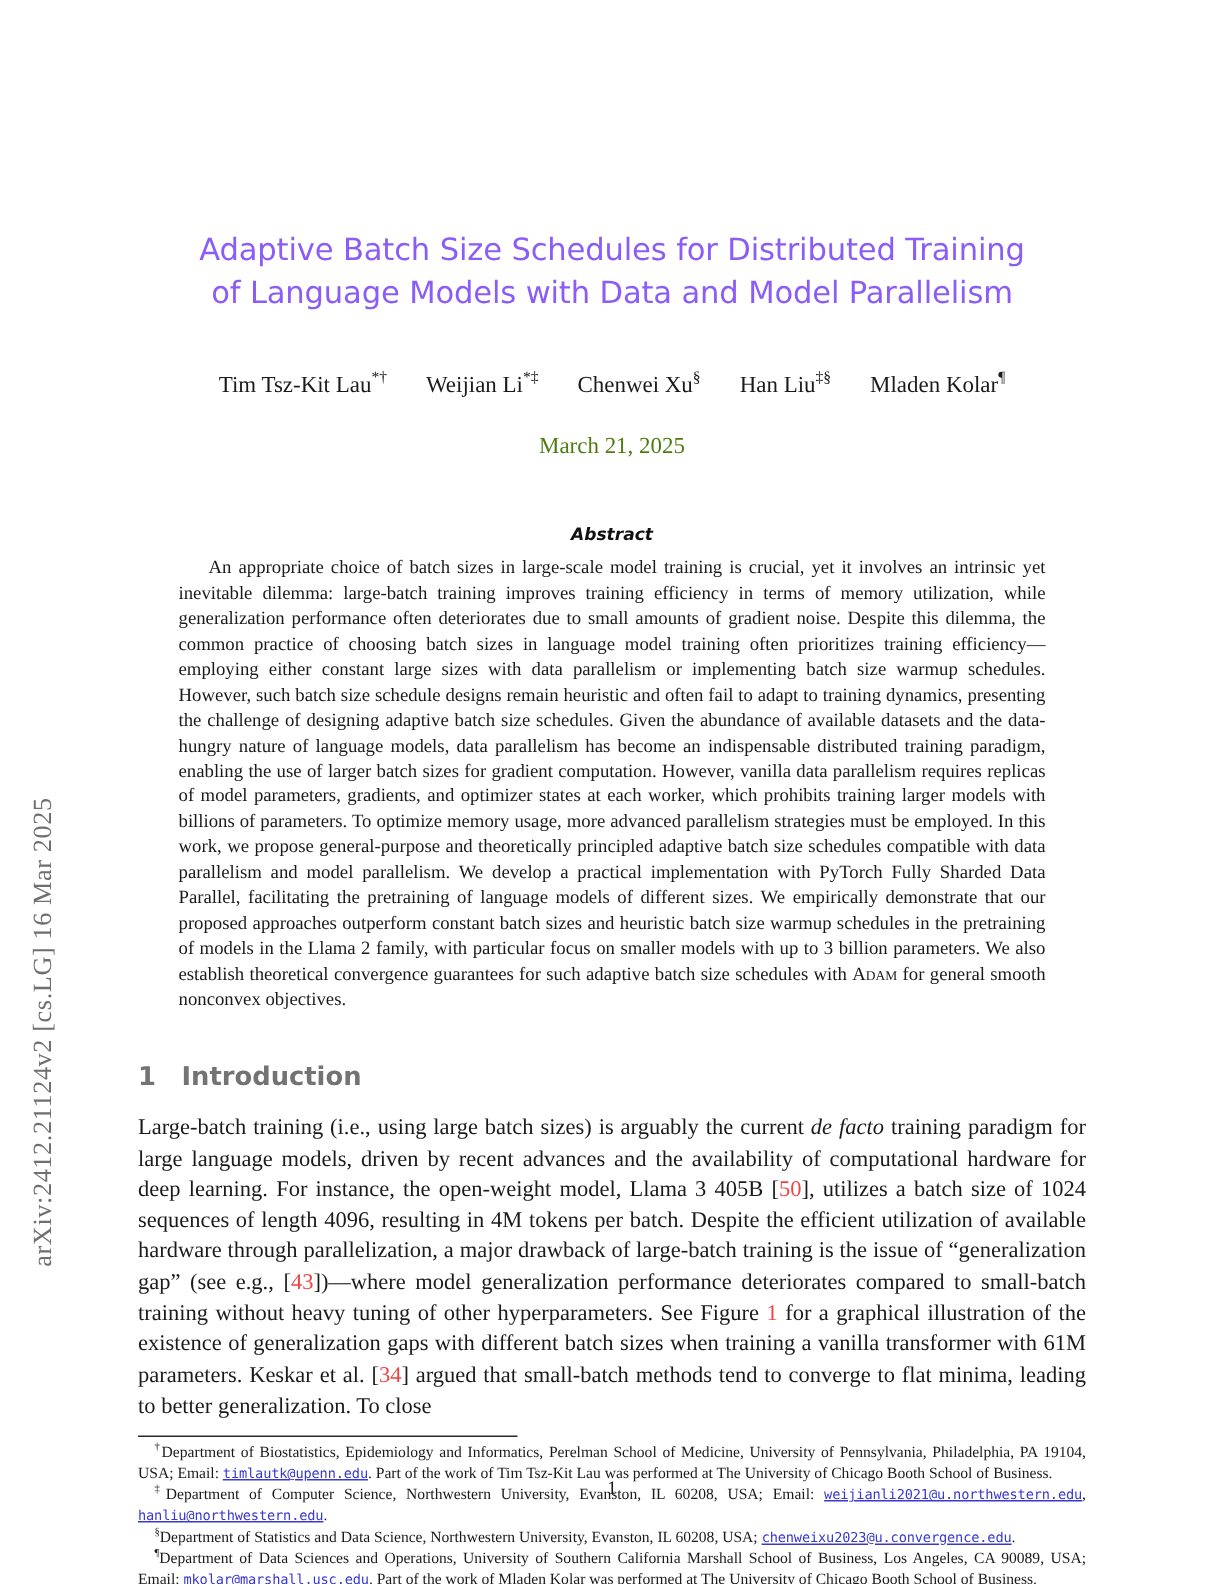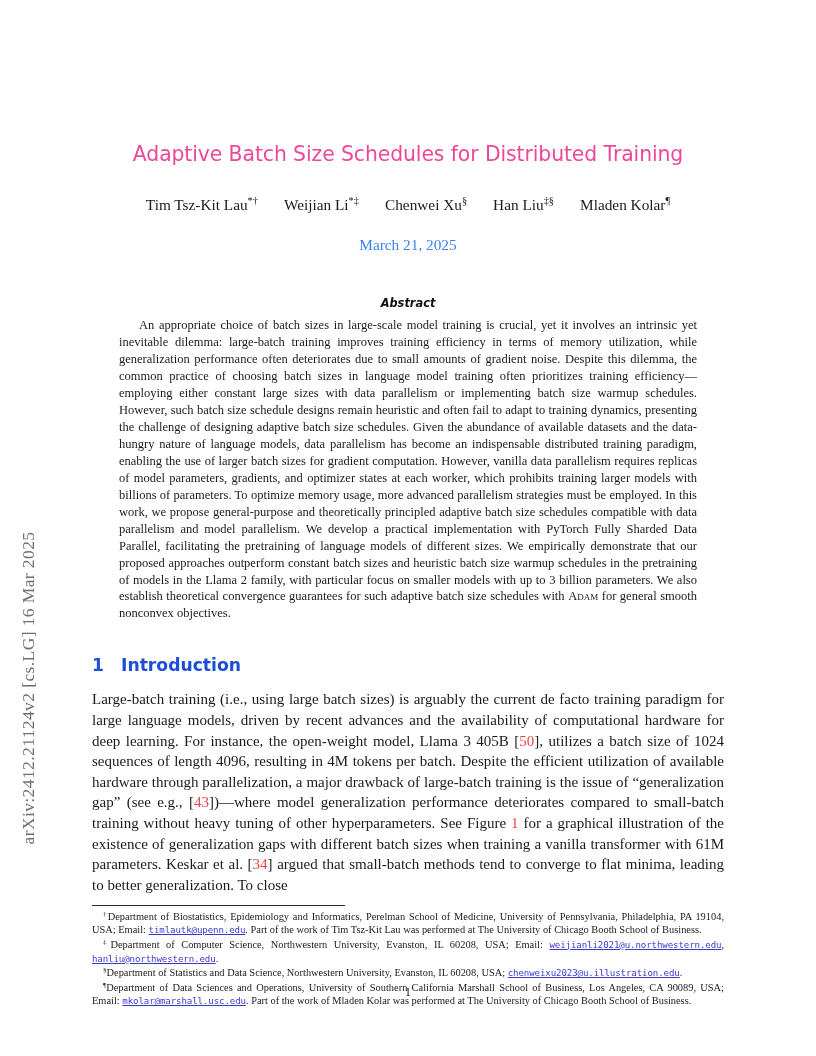--- a/index.html
+++ b/index.html
@@ -43,28 +43,28 @@
 
   
   .content {
     position: absolute;
     left: 92px;
     top: 0;
     width: 632px;
   }
 
   .title {
-    margin: 0;
+    margin: 12px;
     padding-top: 140px;
     font-family: "DejaVu Sans", "Liberation Sans", sans-serif;
     font-size: 20.4px;
     font-weight: 400;
     line-height: 1.40;
     text-align: center;
-    color: #ec4899;
+    color: #8b5cf6;
     letter-spacing: -0.1px;
   }
   .title .ln { display: block; }
 
   .authors {
     margin: 0;
     padding-top: 26px;
     text-align: center;
     font-size: 15.3px;
     line-height: 1.3;
@@ -79,21 +79,21 @@
     font-size: 0.68em;
     vertical-align: super;
     line-height: 0;
   }
 
   .date {
     margin: 0;
     padding-top: 22px;
     text-align: center;
     font-size: 15.3px;
-    color: #3b82f6;
+    color: #4d7c0f;
   }
 
   
   .abstract-wrap {
     margin: 0 auto;
     padding-top: 42px;
     width: 578px;
   }
   .abstract-heading {
     text-align: center;
@@ -114,36 +114,36 @@
     hyphens: none;
   }
 
   
   .section-heading {
     margin: 0;
     padding-top: 33px;
     font-family: "DejaVu Sans", "Liberation Sans", sans-serif;
     font-weight: bold;
     font-size: 17.2px;
-    color: #1d4ed8;
+    color: #737373;
   }
   .section-heading .num { display: inline-block; min-width: 29px; }
 
   .body-par {
     margin: 0;
     padding-top: 14px;
     font-size: 15.0px;
     line-height: 1.375;
     text-align: justify;
     color: #1a1a1a;
     hyphens: none;
   }
 
   .cite { color: #ef4444; text-decoration: none; }
-  .it { }
+  .it { font-style: italic; }
   .sc { font-variant: small-caps; }
 
   
   .fn-rule {
     margin-top: 9px;
     width: 253px;
     height: 0;
     border-top: 0.9px solid #2a2a2a;
   }
   .footnotes {
@@ -182,20 +182,21 @@
 <div class="page">
 
   <div class="arxiv-stamp">
     <span>arXiv:2412.21124v2  [cs.LG]  16 Mar 2025</span>
   </div>
 
   <div class="content">
 
     <h1 class="title">
       <span class="ln">Adaptive Batch Size Schedules for Distributed Training</span>
+      <span class="ln">of Language Models with Data and Model Parallelism</span>
     </h1>
 
     <div class="authors">
       <span class="author"><span>Tim Tsz-Kit Lau</span><sup>*†</sup></span><span class="author"><span>Weijian Li</span><sup>*‡</sup></span><span class="author"><span>Chenwei Xu</span><sup>§</sup></span><span class="author"><span>Han Liu</span><sup>‡§</sup></span><span class="author"><span>Mladen Kolar</span><sup>¶</sup></span>
     </div>
 
     <div class="date">March 21, 2025</div>
 
     <div class="abstract-wrap">
       <div class="abstract-heading">Abstract</div>
@@ -208,21 +209,21 @@
 
     <div class="fn-rule"></div>
 
     <div class="footnotes">
 
 
       <p class="fn"><sup>†</sup><span>Department of Biostatistics, Epidemiology and Informatics, Perelman School of Medicine, University of Pennsylvania, Philadelphia, PA 19104, USA; Email: </span><a class="mono" href="#">timlautk@upenn.edu</a><span>. Part of the work of Tim Tsz-Kit Lau was performed at The University of Chicago Booth School of Business.</span></p>
 
       <p class="fn spread"><sup>‡</sup><span>Department of Computer Science, Northwestern University, Evanston, IL 60208, USA; Email:</span> <a class="mono" href="#">weijianli2021@u.northwestern.edu</a><span>, </span><a class="mono" href="#">hanliu@northwestern.edu</a><span>.</span></p>
 
-      <p class="fn spread"><sup>§</sup><span>Department of Statistics and Data Science, Northwestern University, Evanston, IL 60208, USA;</span> <a class="mono" href="#">chenweixu2023@u.illustration.edu</a><span>.</span></p>
+      <p class="fn spread"><sup>§</sup><span>Department of Statistics and Data Science, Northwestern University, Evanston, IL 60208, USA;</span> <a class="mono" href="#">chenweixu2023@u.convergence.edu</a><span>.</span></p>
 
       <p class="fn"><sup>¶</sup><span>Department of Data Sciences and Operations, University of Southern California Marshall School of Business, Los Angeles, CA 90089, USA; Email: </span><a class="mono" href="#">mkolar@marshall.usc.edu</a><span>. Part of the work of Mladen Kolar was performed at The University of Chicago Booth School of Business.</span></p>
 
     </div>
   </div>
 
   <div class="page-number">1</div>
 
 </div>
 

